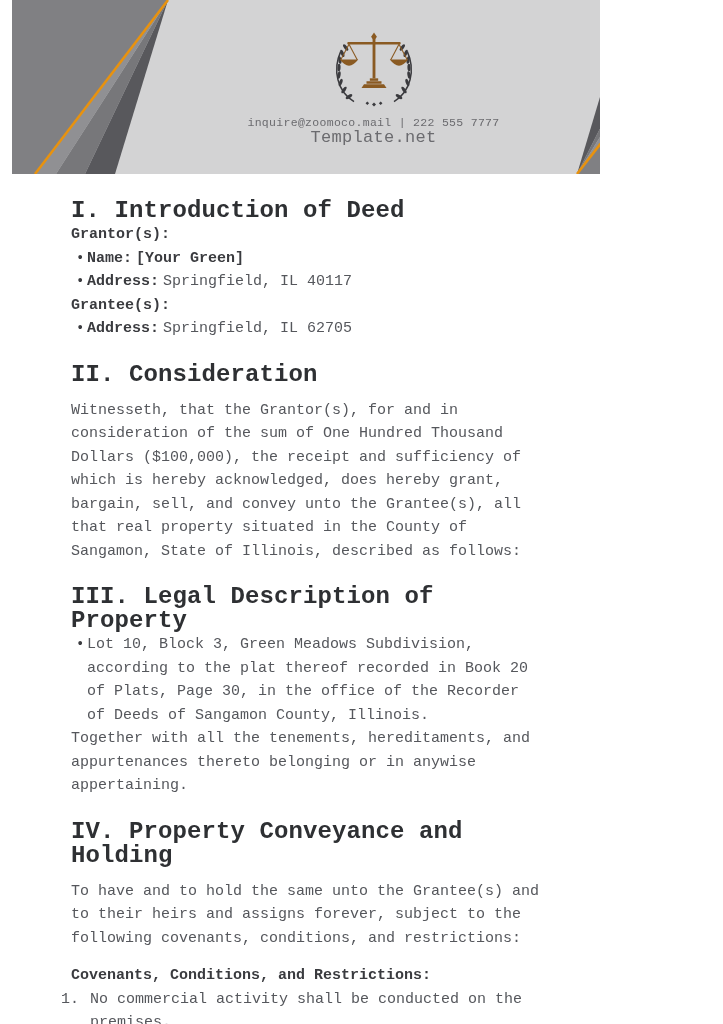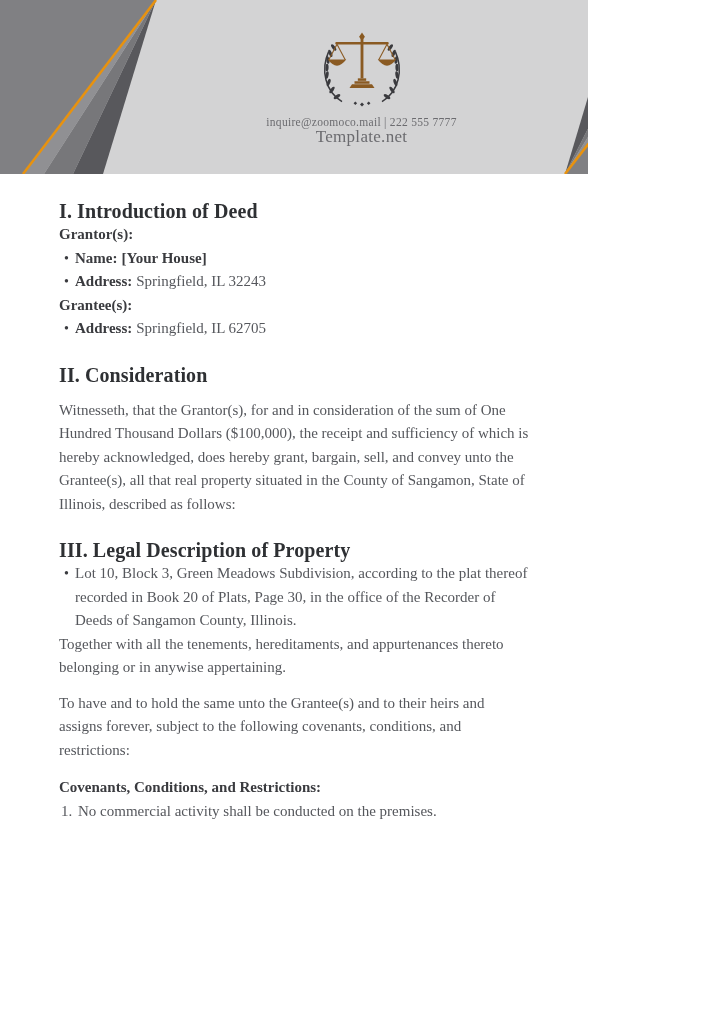--- a/index.html
+++ b/index.html
@@ -1,21 +1,22 @@
 <!DOCTYPE html>
 <html><head>
 <meta charset="utf-8">
 <style>
   html,body { margin:0; padding:0; background:#ffffff; }
   .page {
     position:relative;
     width:588px; height:1024px;
     overflow:hidden;
     background:#ffffff;
-    font-family:Liberation Serif, serif;
+    font-family:Liberation Mono, monospace;
+    margin-left:12px;
   }
 
   
   .banner { position:relative; width:723px; height:174px; }
   .banner-bg { position:absolute; left:0; top:0; width:723px; height:174px; display:block; }
   .brand { position:absolute; left:0; top:0; width:100%; text-align:center; }
   .logo { width:100px; height:80px; margin-top:30px; display:inline-block; }
   .contact {
     font-size:11.5px; line-height:14px; color:#6B6B6F;
     letter-spacing:0.3px; margin-top:1px;
@@ -35,21 +36,21 @@
   .title {
     margin:88px 0 0 0;
     text-align:center;
     font-size:28px; line-height:34px;
     font-weight:700;
     color:#2A2B2E;
     letter-spacing:0.2px;
   }
   h2.sec {
     margin:22px 0 0 0;
-    font-size:20px; line-height:24px;
+    font-size:24px; line-height:24px;
     font-weight:700;
     color:#2E3033;
     letter-spacing:0.1px;
   }
   h2.sec.first { margin-top:25px; }
   p { margin:0; }
   .mt-intro { margin-top:10px; }
   .mt-para  { margin-top:12px; }
   .mt-cov   { margin-top:14px; }
   .bold-line, .lbl { font-weight:700; color:#3A3B3F; }
@@ -139,42 +140,43 @@
     </div>
   </header>
 
   <main class="doc">
 
 
     <h2 class="sec first">I. Introduction of Deed</h2>
     <p class="bold-line">Grantor(s):</p>
     <ul class="props">
       <li>
-        <span class="lbl">Name:</span><span class="val-strong">[Your House]</span>
+        <span class="lbl">Name:</span><span class="val-strong">[Your Green]</span>
       </li>
       <li>
-        <span class="lbl">Address:</span><span>Springfield, IL 32243</span>
+        <span class="lbl">Address:</span><span>Springfield, IL 40117</span>
       </li>
     </ul>
     <p class="bold-line">Grantee(s):</p>
     <ul class="props">
       <li>
         <span class="lbl">Address:</span><span>Springfield, IL 62705</span>
       </li>
     </ul>
 
     <h2 class="sec">II. Consideration</h2>
     <p class="mt-para">Witnesseth, that the Grantor(s), for and in consideration of the sum of One Hundred Thousand Dollars ($100,000), the receipt and sufficiency of which is hereby acknowledged, does hereby grant, bargain, sell, and convey unto the Grantee(s), all that real property situated in the County of Sangamon, State of Illinois, described as follows:</p>
 
     <h2 class="sec">III. Legal Description of Property</h2>
     <ul class="props">
       <li>Lot 10, Block 3, Green Meadows Subdivision, according to the plat thereof recorded in Book 20 of Plats, Page 30, in the office of the Recorder of Deeds of Sangamon County, Illinois.</li>
     </ul>
     <p>Together with all the tenements, hereditaments, and appurtenances thereto belonging or in anywise appertaining.</p>
 
+    <h2 class="sec">IV. Property Conveyance and Holding</h2>
     <p class="mt-para">To have and to hold the same unto the Grantee(s) and to their heirs and assigns forever, subject to the following covenants, conditions, and restrictions:</p>
     <p class="bold-line mt-cov">Covenants, Conditions, and Restrictions:</p>
     <ol class="covenants">
       <li>No commercial activity shall be conducted on the premises.</li>
 
     </ol>
 
   </main>
 </div>
 

